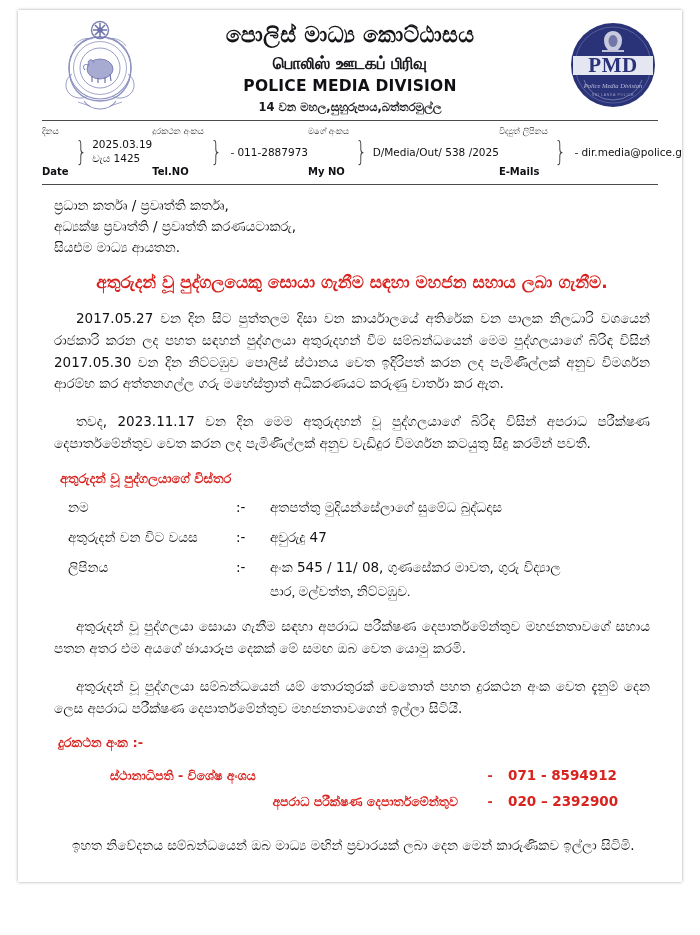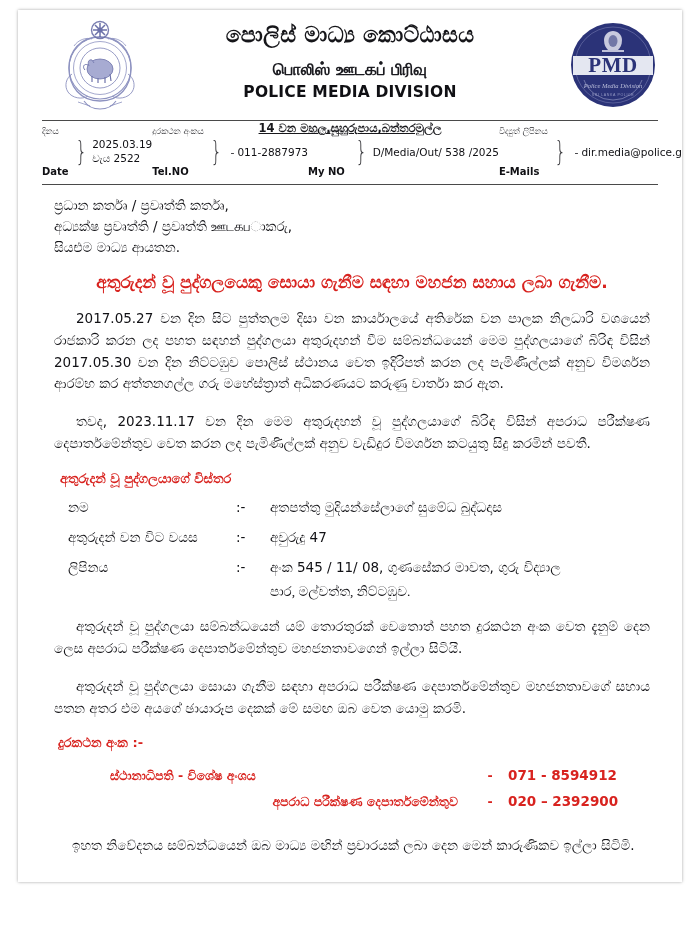--- a/index.html
+++ b/index.html
@@ -74,35 +74,34 @@
   .t-sinhala {
     font-size: 22px;
     font-weight: bold;
     color: #16161a;
     letter-spacing: 0.3px;
   }
   .t-tamil {
     font-size: 17px;
     font-weight: bold;
     color: #1b1b20;
-    margin-top: 10px;
+    margin-top: 4px;
   }
   .t-english {
     font-size: 15.5px;
     font-weight: bold;
     color: #101014;
     margin-top: 3px;
     letter-spacing: 0.2px;
   }
   .t-address {
     font-size: 11.5px;
     font-weight: bold;
     color: #18181c;
-    margin-top: 20px;
-    text-decoration: underline;
+    margin-top: 5px;
   }
 
   
   .rule-top {
     border-top: 1.4px solid #4a4a4a;
     margin: 2px 2px 0 2px;
   }
   .meta-row {
     display: flex;
     align-items: stretch;
@@ -331,21 +330,21 @@
       <div class="meta-row">
 
         <div class="meta-cell">
           <div class="meta-labels">
             <span class="meta-lab-si">දිනය</span>
             <span class="meta-lab-en">Date</span>
           </div>
           <span class="brace">}</span>
           <div class="meta-values">
             <span class="meta-val">2025.03.19</span>
-            <span class="meta-val">වැය 2522</span>
+            <span class="meta-val">වැය 1425</span>
           </div>
         </div>
 
         <div class="sp-a"></div>
 
         <div class="meta-cell">
           <div class="meta-labels">
             <span class="meta-lab-si">දුරකථන අංකය</span>
             <span class="meta-lab-en">Tel.NO</span>
           </div>
@@ -378,21 +377,21 @@
         </div>
 
       </div>
 
       <div class="rule-bot"></div>
 
       <div class="body-area">
 
         <div class="addressee">
           <div>ප්‍රධාන කර්තෘ / ප්‍රවෘත්ති කර්තෘ,</div>
-          <div>අධ්‍යක්ෂ ප්‍රවෘත්ති / ප්‍රවෘත්ති ஊடகபාකරු,</div>
+          <div>අධ්‍යක්ෂ ප්‍රවෘත්ති / ප්‍රවෘත්ති කරණයටාකරු,</div>
           <div>සියළුම මාධ්‍ය ආයතන.</div>
         </div>
 
         <div class="red-title">අතුරුදන් වූ පුද්ගලයෙකු සොයා ගැනීම සඳහා මහජන සහාය ලබා ගැනීම.</div>
 
         <p class="para">2017.05.27 වන දින සිට පුත්තලම දිසා වන කාර්යාලයේ අතිරේක වන පාලක නිලධාරි වශයෙන් රාජකාරි කරන ලද පහත සඳහන් පුද්ගලයා අතුරුදහන් වීම සම්බන්ධයෙන් මෙම පුද්ගලයාගේ බිරිඳ විසින් 2017.05.30 වන දින නිට්ටඹුව පොලිස් ස්ථානය වෙත ඉදිරිපත් කරන ලද පැමිණිල්ලක් අනුව විමර්ශන ආරම්භ කර අත්තනගල්ල ගරු මහේස්ත්‍රාත් අධිකරණයට කරුණු වාර්තා කර ඇත.</p>
 
         <p class="para">තවද, 2023.11.17 වන දින මෙම අතුරුදහන් වූ පුද්ගලයාගේ බිරිඳ විසින් අපරාධ පරීක්ෂණ දෙපාර්තමේන්තුව වෙත කරන ලද පැමිණිල්ලක් අනුව වැඩිදුර විමර්ශන කටයුතු සිදු කරමින් පවතී.</p>
 
         <div class="red-subhead">අතුරුදන් වූ පුද්ගලයාගේ විස්තර</div>
@@ -413,23 +412,23 @@
 
           <div class="detail-row">
             <span class="d-label">ලිපිනය</span>
             <span class="d-colon">:-</span>
             <span class="d-value">අංක 545 / 11/ 08, ගුණසේකර මාවත, ගුරු විද්‍යාල</span>
           </div>
 
           <div class="d-value-cont">පාර, මල්වත්ත, නිට්ටඹුව.</div>
         </div>
 
+        <p class="para">අතුරුදන් වූ පුද්ගලයා සොයා ගැනීම සඳහා අපරාධ පරීක්ෂණ දෙපාර්තමේන්තුව මහජනතාවගේ සහාය පතන අතර එම අයගේ ඡායාරූප දෙකක් මේ සමඟ ඔබ වෙත යොමු කරමි.</p>
+
         <p class="para">අතුරුදන් වූ පුද්ගලයා සම්බන්ධයෙන් යම් තොරතුරක් වෙතොත් පහත දුරකථන අංක වෙත දැනුම් දෙන ලෙස අපරාධ පරීක්ෂණ දෙපාර්තමේන්තුව මහජනතාවගෙන් ඉල්ලා සිටියි.</p>
-
-        <p class="para">අතුරුදන් වූ පුද්ගලයා සොයා ගැනීම සඳහා අපරාධ පරීක්ෂණ දෙපාර්තමේන්තුව මහජනතාවගේ සහාය පතන අතර එම අයගේ ඡායාරූප දෙකක් මේ සමඟ ඔබ වෙත යොමු කරමි.</p>
 
         <div class="contacts-head">දුරකථන අංක :-</div>
 
         <div class="contact-list">
           <div class="contact-row">
             <span class="c-name">ස්ථානාධිපති  - විශේෂ අංශය</span>
             <span class="c-dash">-</span>
             <span class="c-num">071 - 8594912</span>
           </div>
           <div class="contact-row">

